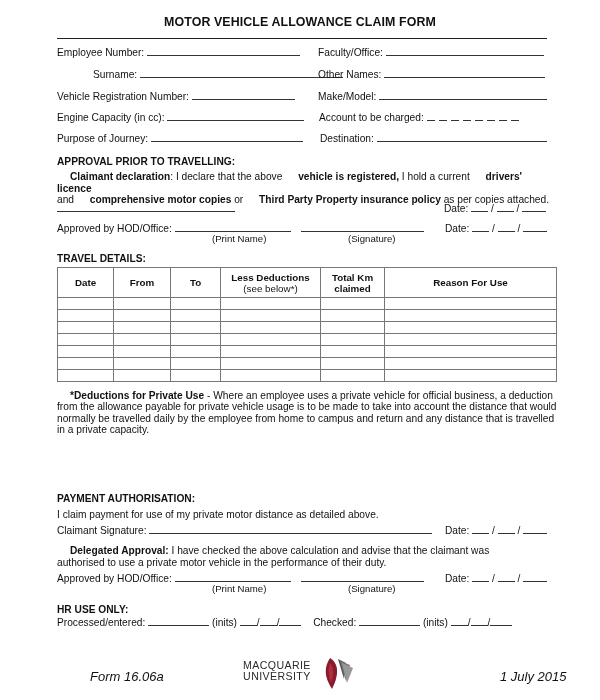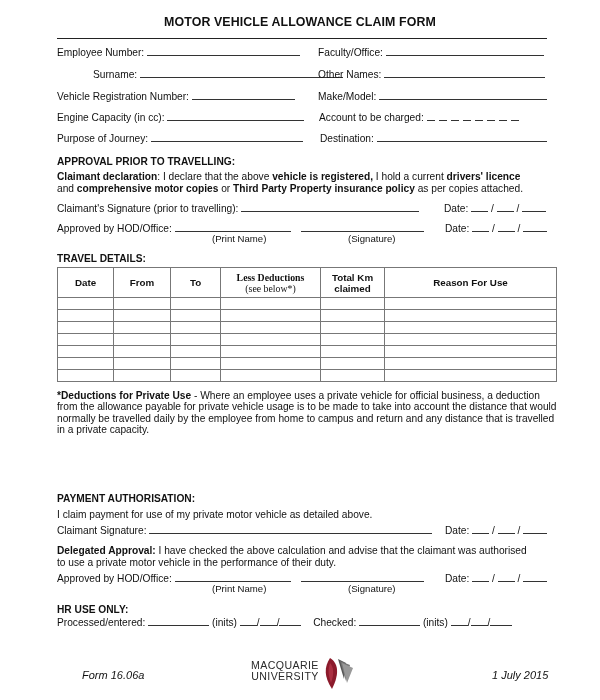--- a/index.html
+++ b/index.html
@@ -4,29 +4,29 @@
 <style>
   html, body { margin:0; padding:0; background:#ffffff; }
   body { width:600px; height:700px; position:relative; overflow:hidden;
          font-family:"Liberation Sans", sans-serif; color:#111; font-size:10.2px; }
   .abs { position:absolute; white-space:nowrap; }
   .title { left:0; width:600px; top:15px; text-align:center; font-weight:bold; font-size:12.4px; letter-spacing:0.1px; }
   .rule { left:57px; width:490px; top:38px; height:0; border-top:1.2px solid #222; }
   .line { display:inline-block; border-bottom:1px solid #333; height:9px; vertical-align:baseline; }
   .dash { display:inline-block; border-bottom:1px solid #333; height:9px; width:8px; margin-right:4px; vertical-align:baseline; }
   .h { font-weight:bold; font-size:10.2px; }
-  b { font-weight:bold; }
+  b { font-weight:bold;margin-left:13px; }
   .para { left:57px; width:500px; white-space:normal; line-height:11.6px; }
   .small { font-size:9.6px; }
   table.grid { border-collapse:collapse; position:absolute; table-layout:fixed; }
   table.grid td, table.grid th { border:1px solid #777; padding:0; font-size:9.8px; text-align:center; vertical-align:middle; }
   table.grid th { font-weight:bold; }
   .sub { font-weight:normal; }
-  .footer-i { font-style:italic; font-size:11px; }
-  .logo-text { font-size:10.6px; line-height:10.5px; color:#2a2a2a; letter-spacing:0.4px; text-align:right;margin-left:8px; }
+  .footer-i { font-style:italic; font-size:13px;margin-left:8px; }
+  .logo-text { font-size:10.6px; line-height:10.5px; color:#2a2a2a; letter-spacing:0.4px; text-align:center; }
 </style>
 </head>
 <body>
 
 <div class="abs title">MOTOR VEHICLE ALLOWANCE CLAIM FORM</div>
 <div class="abs rule"></div>
 
 <div class="abs" style="left:57px;top:46px;">
   <span>Employee Number:</span>
   <span class="line" style="width:153px;"></span>
@@ -71,21 +71,20 @@
   <span class="line" style="width:170px;"></span>
 </div>
 
 <div class="abs h" style="left:57px;top:156px;">APPROVAL PRIOR TO TRAVELLING:</div>
 <div class="abs para" style="top:171px;">
   <b>Claimant declaration</b><span>: I declare that the above </span><b>vehicle is registered,</b><span> I hold a current </span><b>drivers' licence</b><br>
   <span>and </span><b>comprehensive motor copies</b><span> or </span><b>Third Party Property insurance policy</b><span> as per copies attached.</span>
 </div>
 
 <div class="abs" style="left:57px;top:202px;">
-  <span>Claimant's Signature (prior to travelling):</span>
   <span class="line" style="width:178px;"></span>
 </div>
 <div class="abs" style="left:444px;top:202px;">
   <span>Date:</span>
   <span class="line" style="width:17px;"></span> <span>/</span> <span class="line" style="width:17px;"></span> <span>/</span> <span class="line" style="width:24px;"></span>
 </div>
 
 <div class="abs" style="left:57px;top:222px;">
   <span>Approved by HOD/Office:</span>
   <span class="line" style="width:116px;"></span>
@@ -106,21 +105,21 @@
       <col style="width:50px">
       <col style="width:100px">
       <col style="width:64px">
       <col style="width:172px">
   </colgroup>
   <tbody>
       <tr style="height:30px;">
     <th>Date</th>
     <th>From</th>
     <th>To</th>
-    <th style="line-height:11px;font-family:Liberation Serif, serif;"><span>Less Deductions</span><br><span class="sub">(see below*)</span></th>
+    <th style="line-height:11px;"><span>Less Deductions</span><br><span class="sub">(see below*)</span></th>
     <th style="line-height:11px;text-align:center;"><span>Total Km</span><br><span>claimed</span></th>
     <th>Reason For Use</th>
   </tr>
   <tr style="height:12px;">
     <td></td>
         <td></td>
         <td></td>
         <td></td>
         <td></td>
         <td></td>
@@ -184,21 +183,21 @@
   <colgroup>
       <col style="width:113px">
       <col style="width:221px">
       <col style="width:165px">
     </colgroup>
   <tbody>
 </tbody>
   </table>
 
 <div class="abs h" style="left:57px;top:493px;">PAYMENT AUTHORISATION:</div>
-<div class="abs" style="left:57px;top:509px;">I claim payment for use of my private motor vehicle as detailed above.</div>
+<div class="abs" style="left:57px;top:509px;">I claim payment for use of my private motor distance as detailed above.</div>
 <div class="abs" style="left:57px;top:524px;">
   <span>Claimant Signature:</span>
   <span class="line" style="width:283px;"></span>
 </div>
 <div class="abs" style="left:445px;top:524px;">
   <span>Date:</span>
   <span class="line" style="width:17px;"></span> <span>/</span> <span class="line" style="width:17px;"></span> <span>/</span> <span class="line" style="width:24px;"></span>
 </div>
 <div class="abs para" style="top:545px;width:480px;line-height:11.6px;">
   <b>Delegated Approval:</b><span> I have checked the above calculation and advise that the claimant was authorised to use a private motor vehicle in the performance of their duty.</span>

